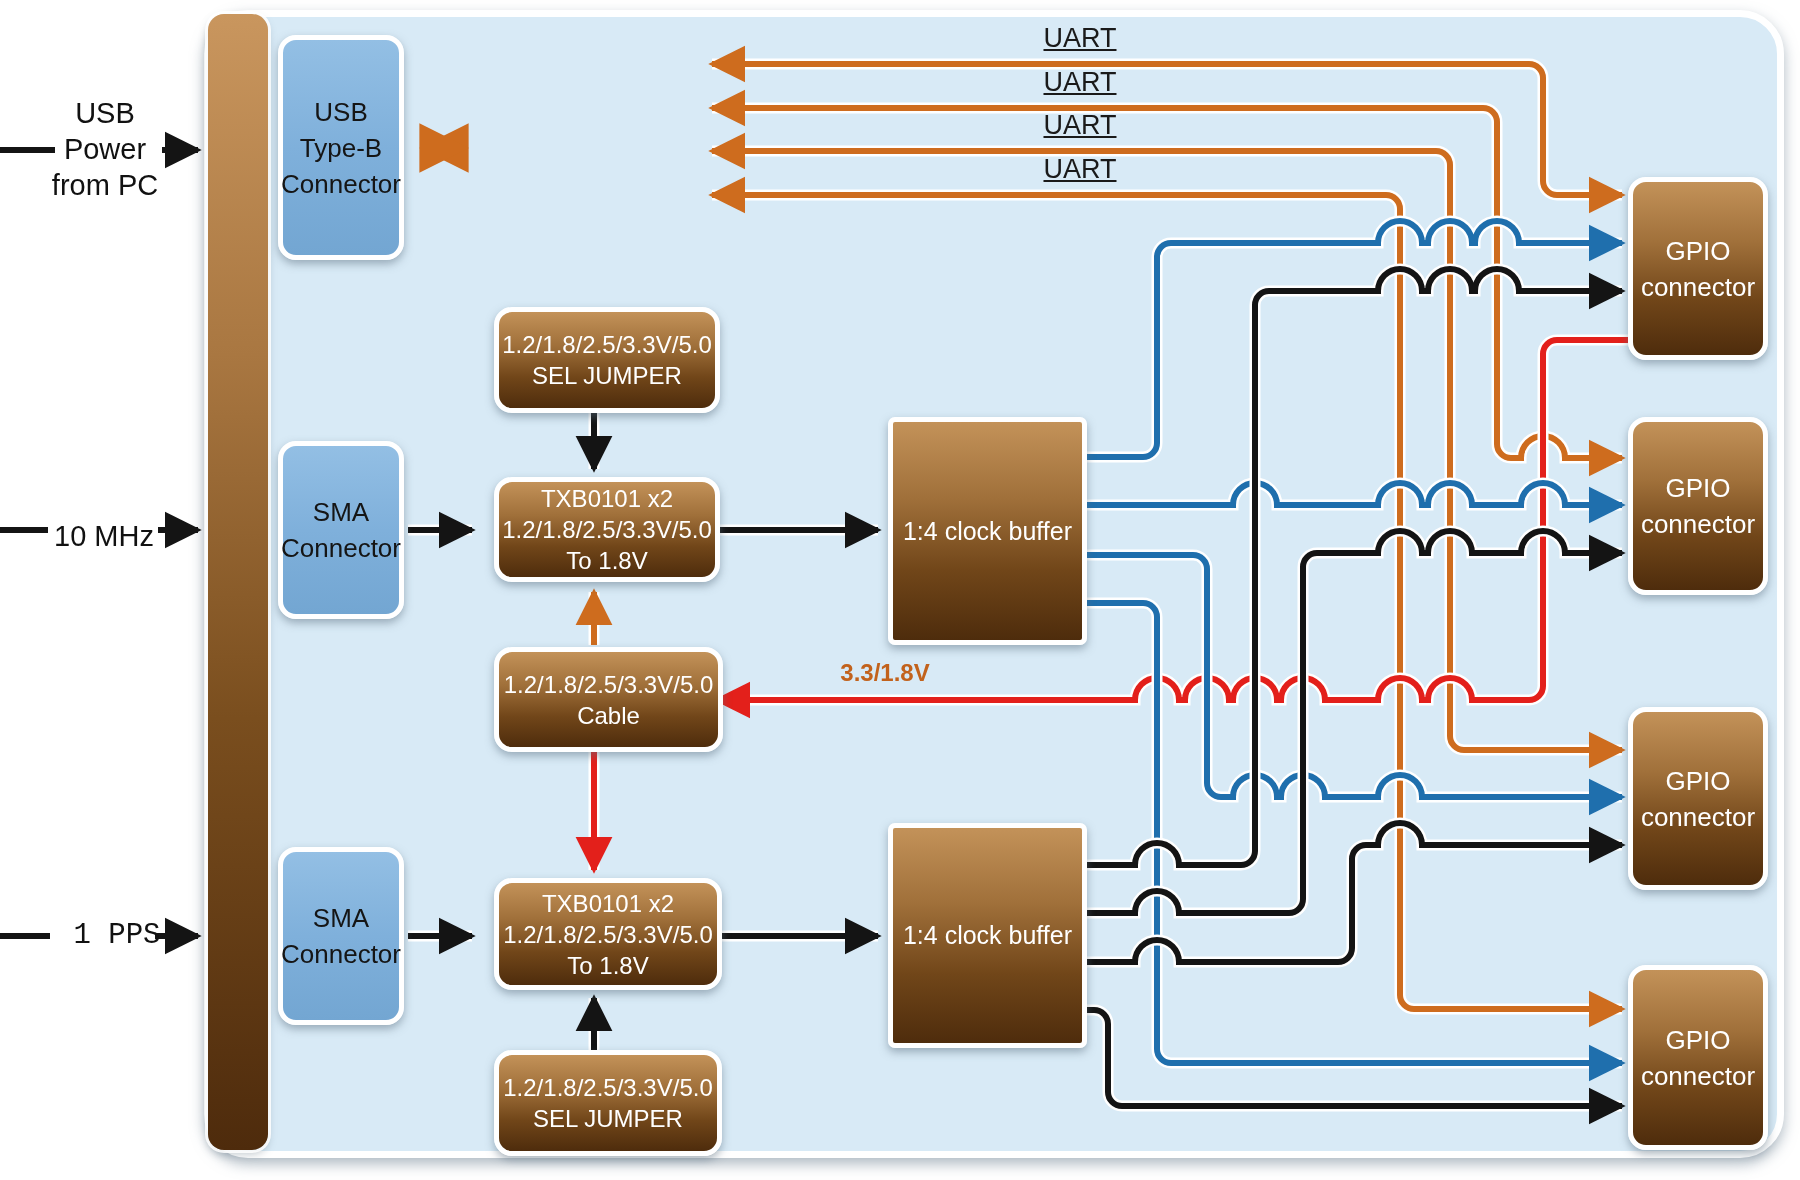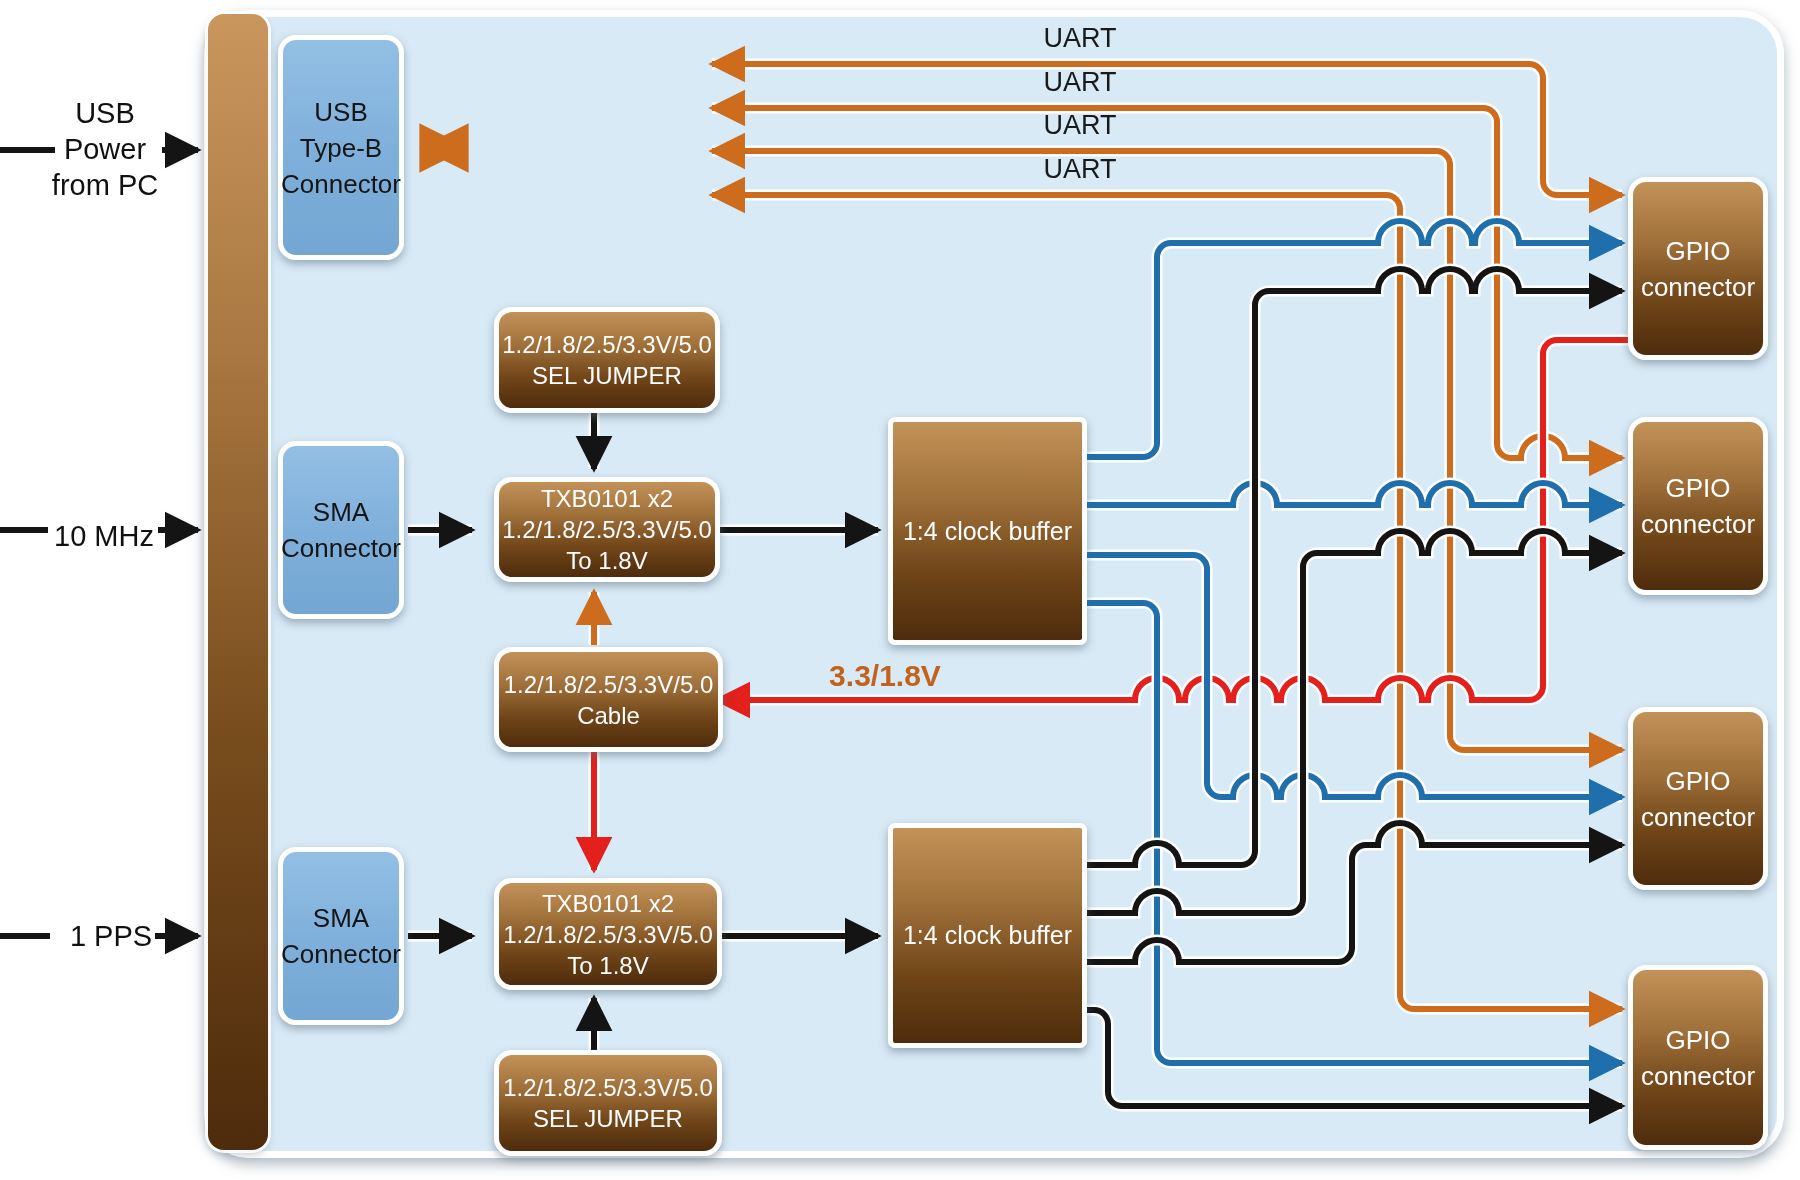--- a/index.html
+++ b/index.html
@@ -13,22 +13,22 @@
        box-shadow:0 0 0 3px rgba(255,255,255,.85),0 4px 8px rgba(90,110,125,.4);z-index:2;}
   svg.wires{position:absolute;left:0;top:0;z-index:3;}
   .wcase{fill:none;stroke:#fff;stroke-width:11;}
   .wo{fill:none;stroke:#CE6C1E;stroke-width:6;}
   .wb{fill:none;stroke:#1F6FAD;stroke-width:6;}
   .wk{fill:none;stroke:#141414;stroke-width:6;}
   .wr{fill:none;stroke:#E3201B;stroke-width:6;}
   .wo2{fill:none;stroke:#CE6C1E;stroke-width:8;}
   .plain{fill:none;stroke:#141414;stroke-width:6;}
   .lbl{position:absolute;z-index:4;text-align:center;color:#1a1a1a;}
-  .uartlbl{width:160px;font-size:27px;}
-  .raillbl{width:180px;font-size:30px;color:#C2621C;font-weight:bold;}
+  .uartlbl{width:160px;font-size:27px;text-decoration:underline;}
+  .raillbl{width:180px;font-size:24px;color:#C2621C;font-weight:bold;}
   .extlbl{font-size:29px;line-height:36px;color:#111;}
   .node{position:absolute;z-index:5;box-sizing:border-box;border:5px solid #fff;border-radius:18px;
         display:flex;flex-direction:column;align-items:center;justify-content:center;text-align:center;
         box-shadow:0 4px 9px rgba(90,110,125,.5);color:#fff;}
   .brown{background:linear-gradient(180deg,#C39259 0%,#A0703A 35%,#714619 68%,#4E2C0C 100%);}
   .bluebox{background:linear-gradient(180deg,#93BFE4 0%,#7FB0DB 50%,#73A6D2 100%);color:#151515;}
   .t24{font-size:24px;line-height:31px;margin-left:12px;}
   .t25{font-size:25px;line-height:33px;border-radius:7px;}
   .t26{font-size:26px;line-height:36px;}
   .t27{font-size:27px;line-height:36px;}
@@ -169,21 +169,21 @@
   <div class="lbl uartlbl" style="left:1000px;top:110px;">UART</div>
   <div class="lbl uartlbl" style="left:1000px;top:154px;">UART</div>
   <div class="lbl raillbl" style="left:795px;top:659px;">3.3/1.8V</div>
 
   <div class="lbl extlbl" style="left:38px;top:95px;width:134px;">
     <div>USB</div>
     <div>Power</div>
     <div>from PC</div>
   </div>
   <div class="lbl extlbl" style="left:50px;top:512px;width:108px;margin-top:6px;">10 MHz</div>
-  <div class="lbl extlbl" style="left:60px;top:918px;width:102px;">1 PPS</div>
+  <div class="lbl extlbl" style="left:66px;top:918px;width:102px;font-family:Liberation Mono, monospace;">1 PPS</div>
 
   <div class="node bluebox t26" style="left:278px;top:35px;width:126px;height:225px;">
     <div>USB</div>
     <div>Type-B</div>
     <div>Connector</div>
   </div>
 
 
   <div class="node brown t24" style="left:482px;top:307px;width:226px;height:106px;">
     <div>1.2/1.8/2.5/3.3V/5.0</div>

